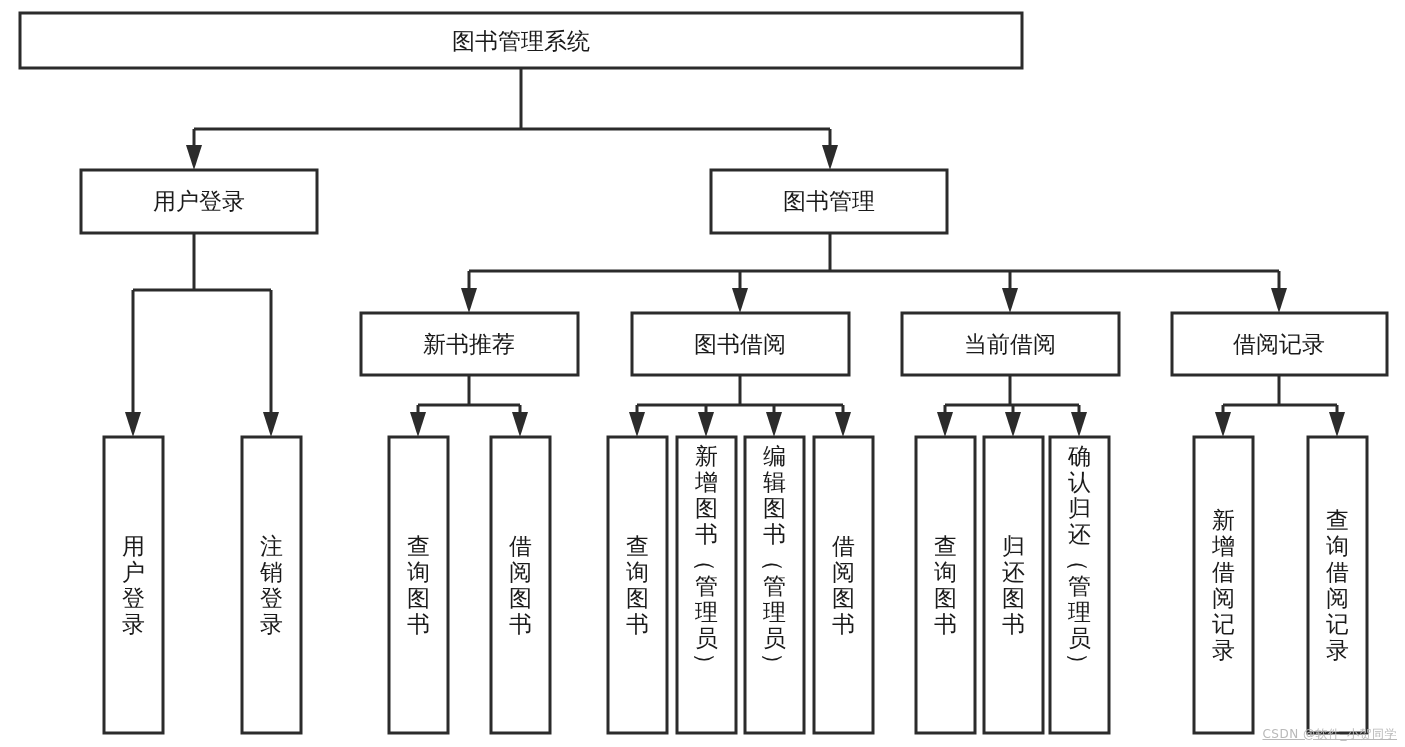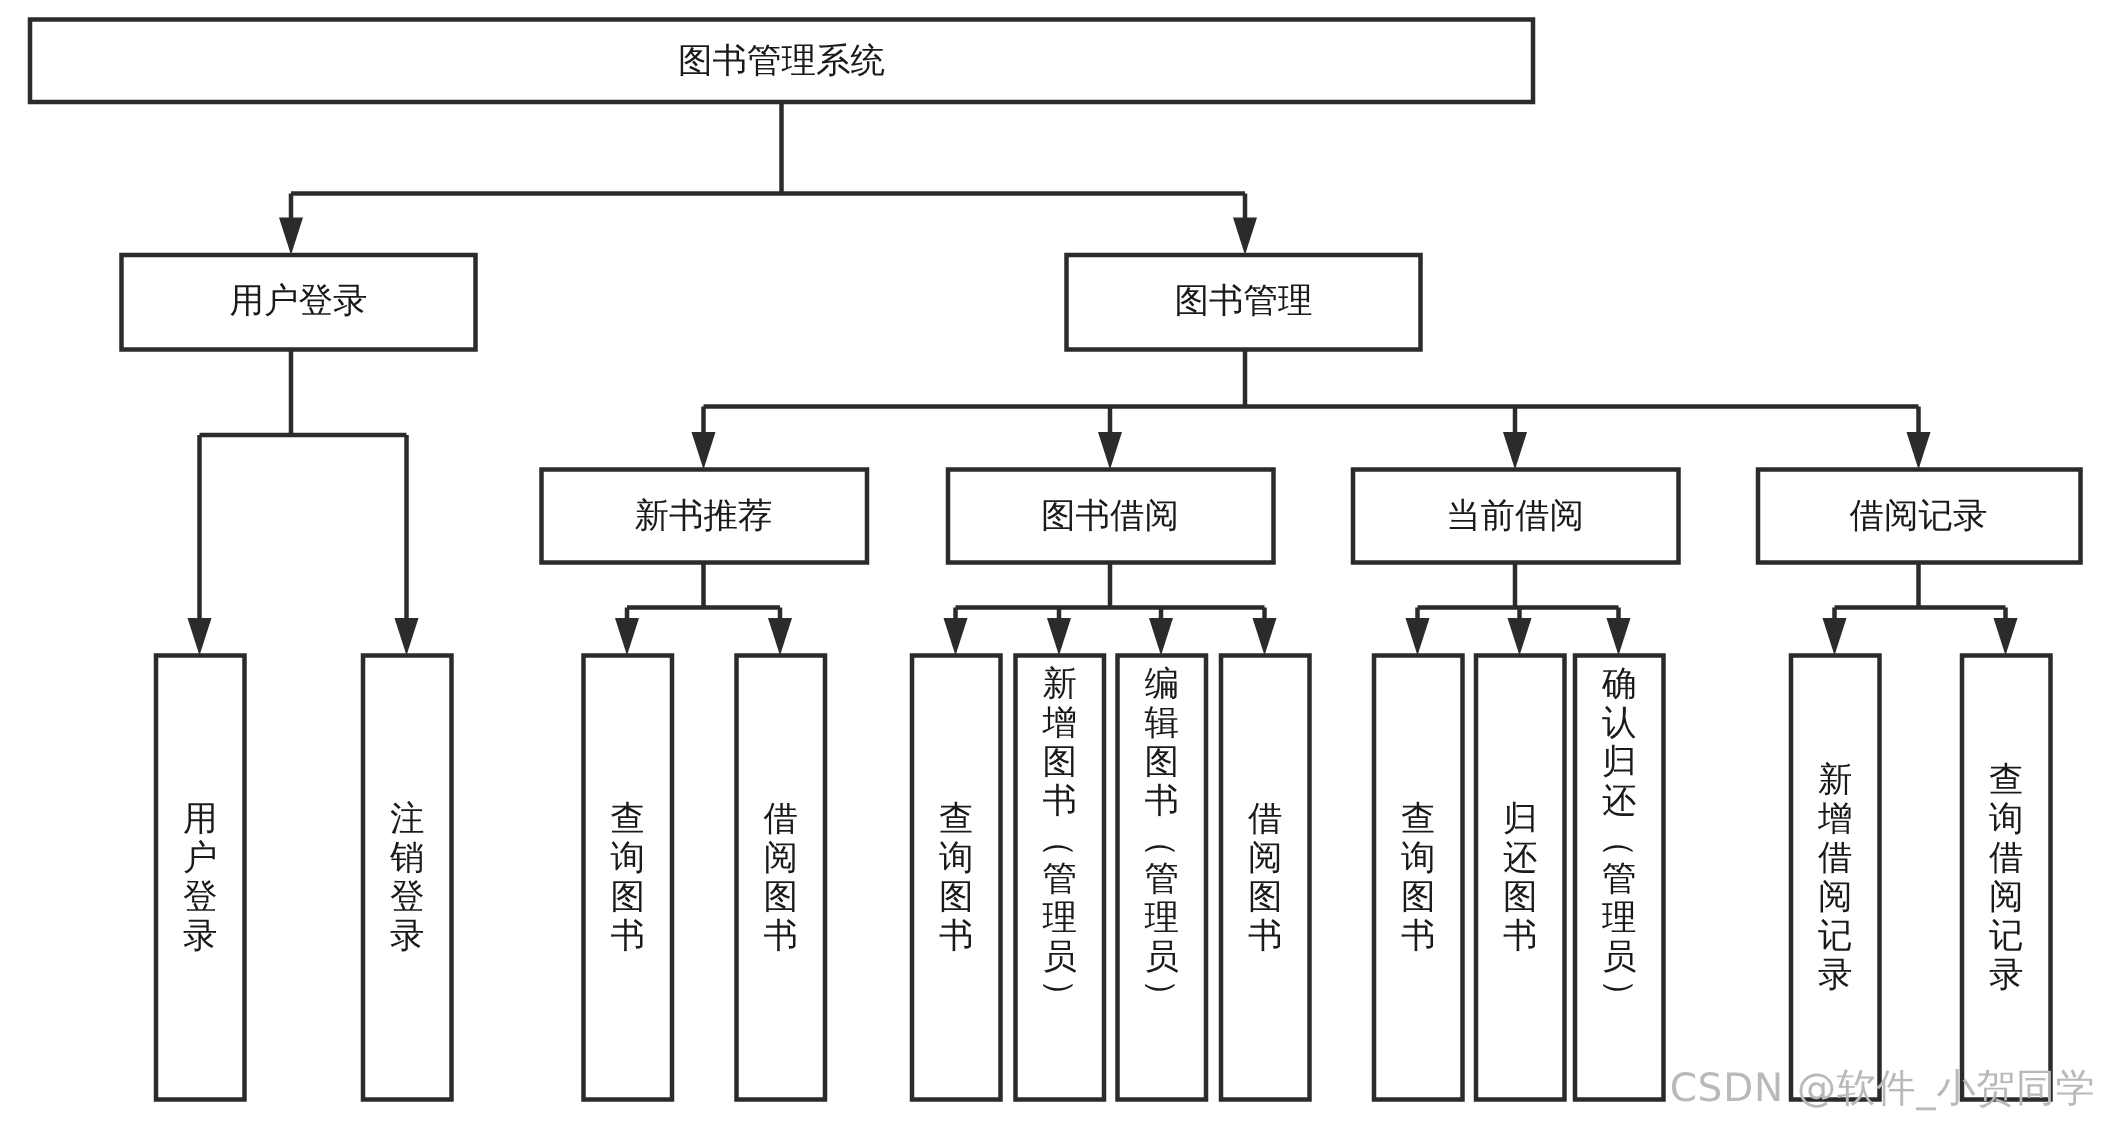--- a/index.html
+++ b/index.html
@@ -71,25 +71,26 @@
     display: block;
   }
   .vlabel .ch.rot {
     transform: rotate(90deg);
   }
   .watermark {
     position: absolute;
     right: 8px;
     bottom: 4px;
     font-family: "DejaVu Sans", "Liberation Sans", sans-serif;
-    font-size: 26px;
+    font-size: 12px;
     color: #b9b9b9;
     letter-spacing: 0.5px;
     white-space: nowrap;
     pointer-events: none;
+    text-decoration: underline;
   }
 </style>
 </head>
 <body>
 
 <div id="diagram-root">
   <svg class="diagram" viewBox="0 0 1405 747" xmlns="http://www.w3.org/2000/svg">
 
     <g>
       <path class="connector" d="M521,68 L521,129"></path>

